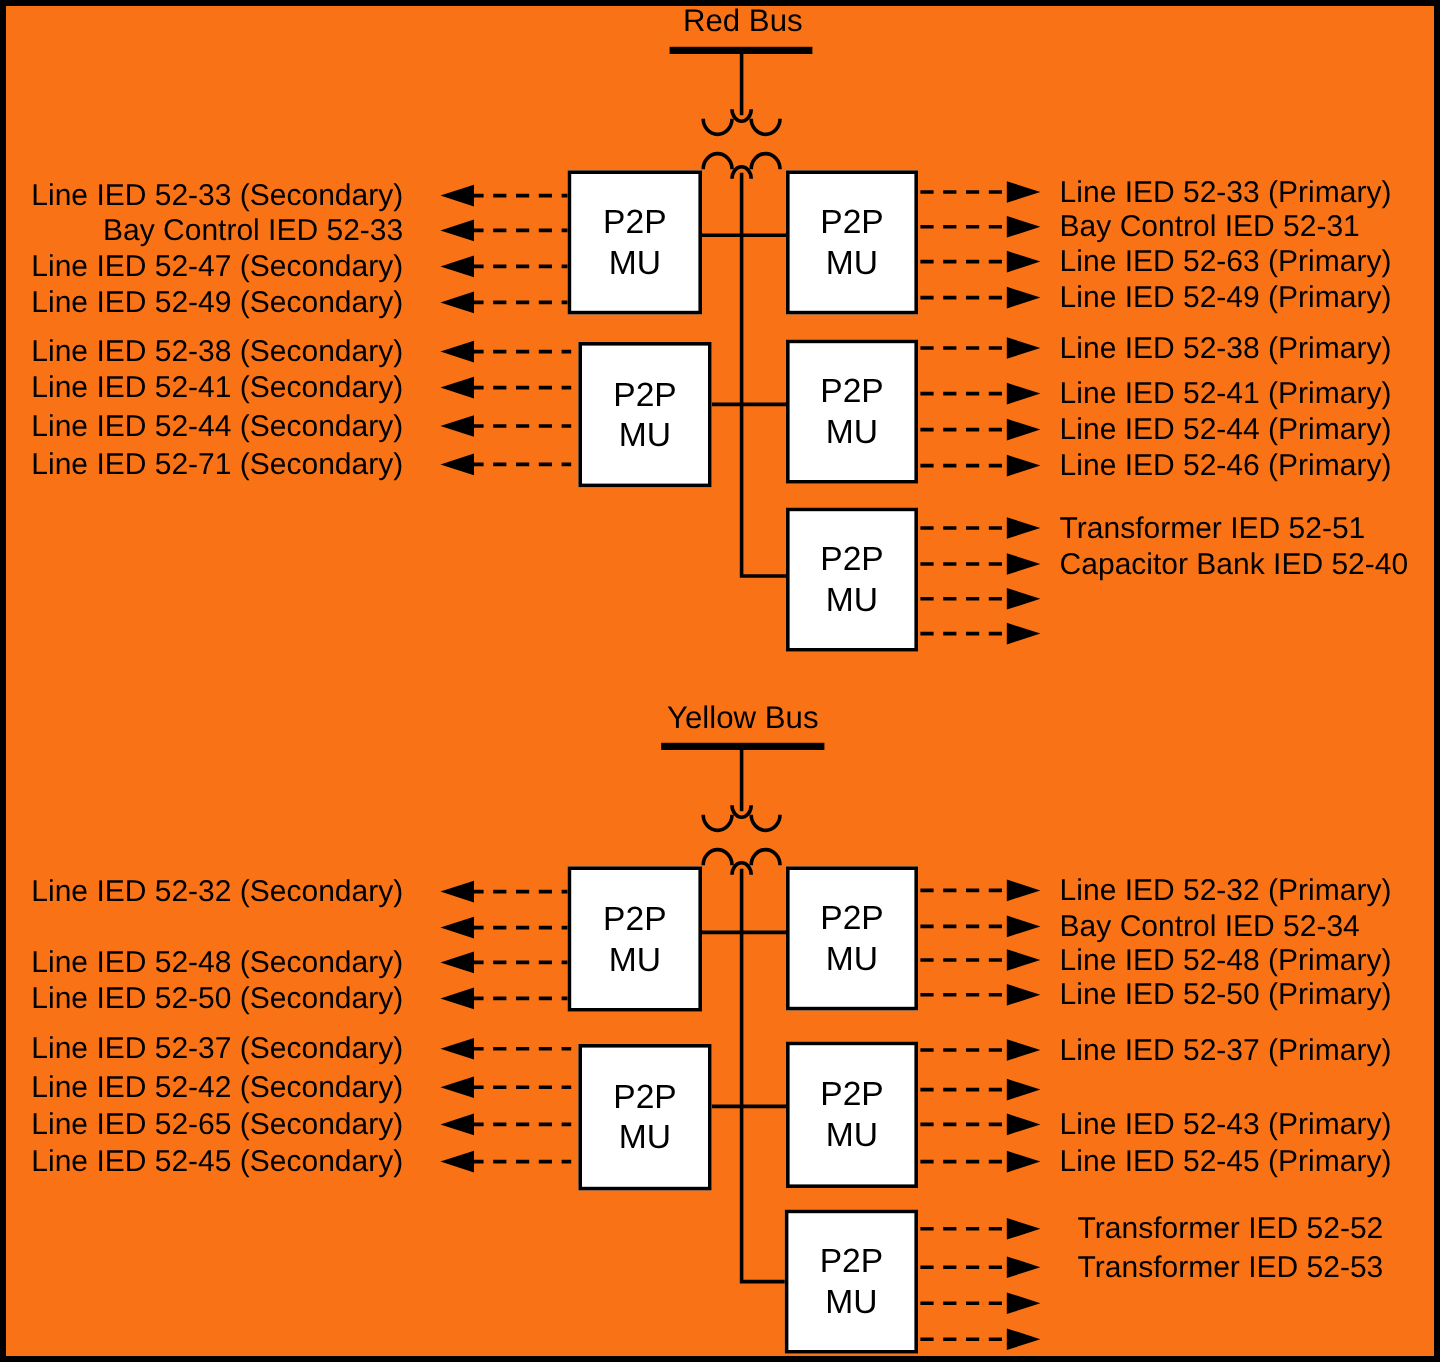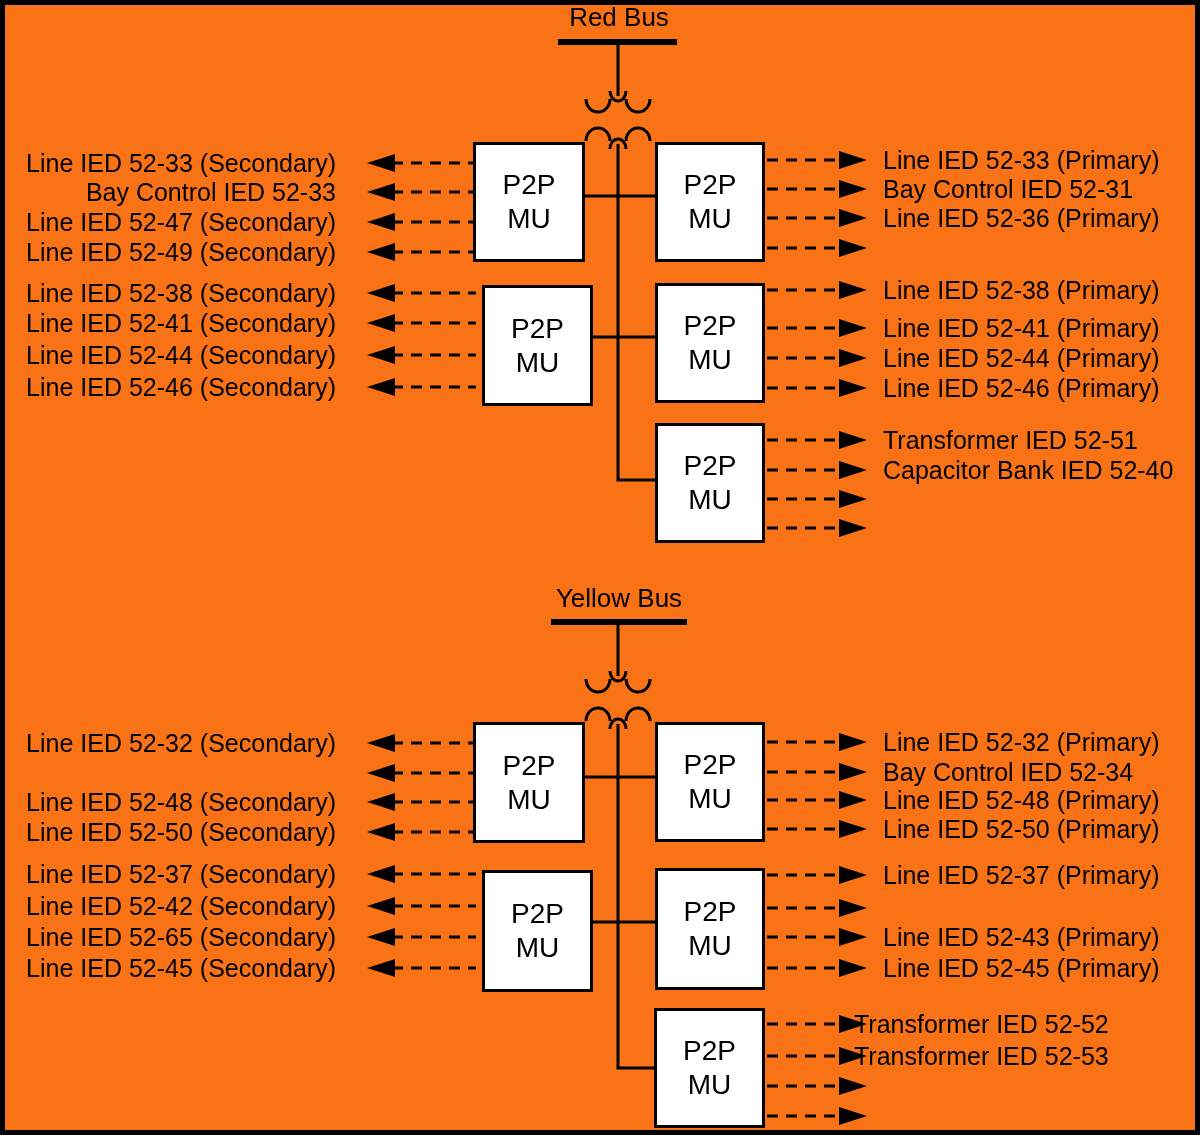--- a/index.html
+++ b/index.html
@@ -14,21 +14,21 @@
   .dash{stroke:#000;stroke-width:3;fill:none;stroke-dasharray:11 8;}
   .head{fill:#000;stroke:none;}
   .mubox{
     position:absolute;box-sizing:border-box;border:3px solid #000;background:#fff;z-index:10;
     display:flex;flex-direction:column;align-items:center;justify-content:center;
     font-size:28px;line-height:34px;text-align:left;
   }
   .lbl{position:absolute;height:30px;line-height:30px;font-size:25px;white-space:nowrap;z-index:20;}
   .lbl-l{right:864px;text-align:left;}
   .lbl-r{left:883px;text-align:center;}
-  .lbl-r2{left:854px;text-align:left;}
+  .lbl-r2{left:898px;text-align:left;}
   .title{position:absolute;width:260px;text-align:center;font-size:26px;line-height:28px;z-index:20;}
 </style>
 </head>
 <body>
 
 <div id="stage">
 
   <svg id="wires" width="1200" height="1135" viewBox="0 0 1200 1135">
 
     <g>
@@ -201,25 +201,26 @@
     <span>MU</span>
   </div>
 
   <div class="lbl lbl-l" style="top:148px">Line IED 52-33 (Secondary)</div>
   <div class="lbl lbl-l" style="top:177px">Bay Control IED 52-33</div>
   <div class="lbl lbl-l" style="top:207px">Line IED 52-47 (Secondary)</div>
   <div class="lbl lbl-l" style="top:237px">Line IED 52-49 (Secondary)</div>
   <div class="lbl lbl-l" style="top:278px">Line IED 52-38 (Secondary)</div>
   <div class="lbl lbl-l" style="top:308px">Line IED 52-41 (Secondary)</div>
   <div class="lbl lbl-l" style="top:340px">Line IED 52-44 (Secondary)</div>
-  <div class="lbl lbl-l" style="top:372px">Line IED 52-46 (Secondary)</div>
+  <div class="lbl lbl-l" style="top:372px">Line IED 52-71 (Secondary)</div>
 
   <div class="lbl lbl-r" style="top:145px">Line IED 52-33 (Primary)</div>
   <div class="lbl lbl-r" style="top:174px">Bay Control IED 52-31</div>
-  <div class="lbl lbl-r" style="top:203px">Line IED 52-36 (Primary)</div>
+  <div class="lbl lbl-r" style="top:203px">Line IED 52-63 (Primary)</div>
+  <div class="lbl lbl-r" style="top:233px">Line IED 52-49 (Primary)</div>
   <div class="lbl lbl-r" style="top:275px">Line IED 52-38 (Primary)</div>
   <div class="lbl lbl-r" style="top:313px">Line IED 52-41 (Primary)</div>
   <div class="lbl lbl-r" style="top:343px">Line IED 52-44 (Primary)</div>
   <div class="lbl lbl-r" style="top:373px">Line IED 52-46 (Primary)</div>
   <div class="lbl lbl-r" style="top:425px">Transformer IED 52-51</div>
   <div class="lbl lbl-r" style="top:455px">Capacitor Bank IED 52-40</div>
 
   <div class="lbl lbl-l" style="top:728px">Line IED 52-32 (Secondary)</div>
   <div class="lbl lbl-l" style="top:787px">Line IED 52-48 (Secondary)</div>
   <div class="lbl lbl-l" style="top:817px">Line IED 52-50 (Secondary)</div>

